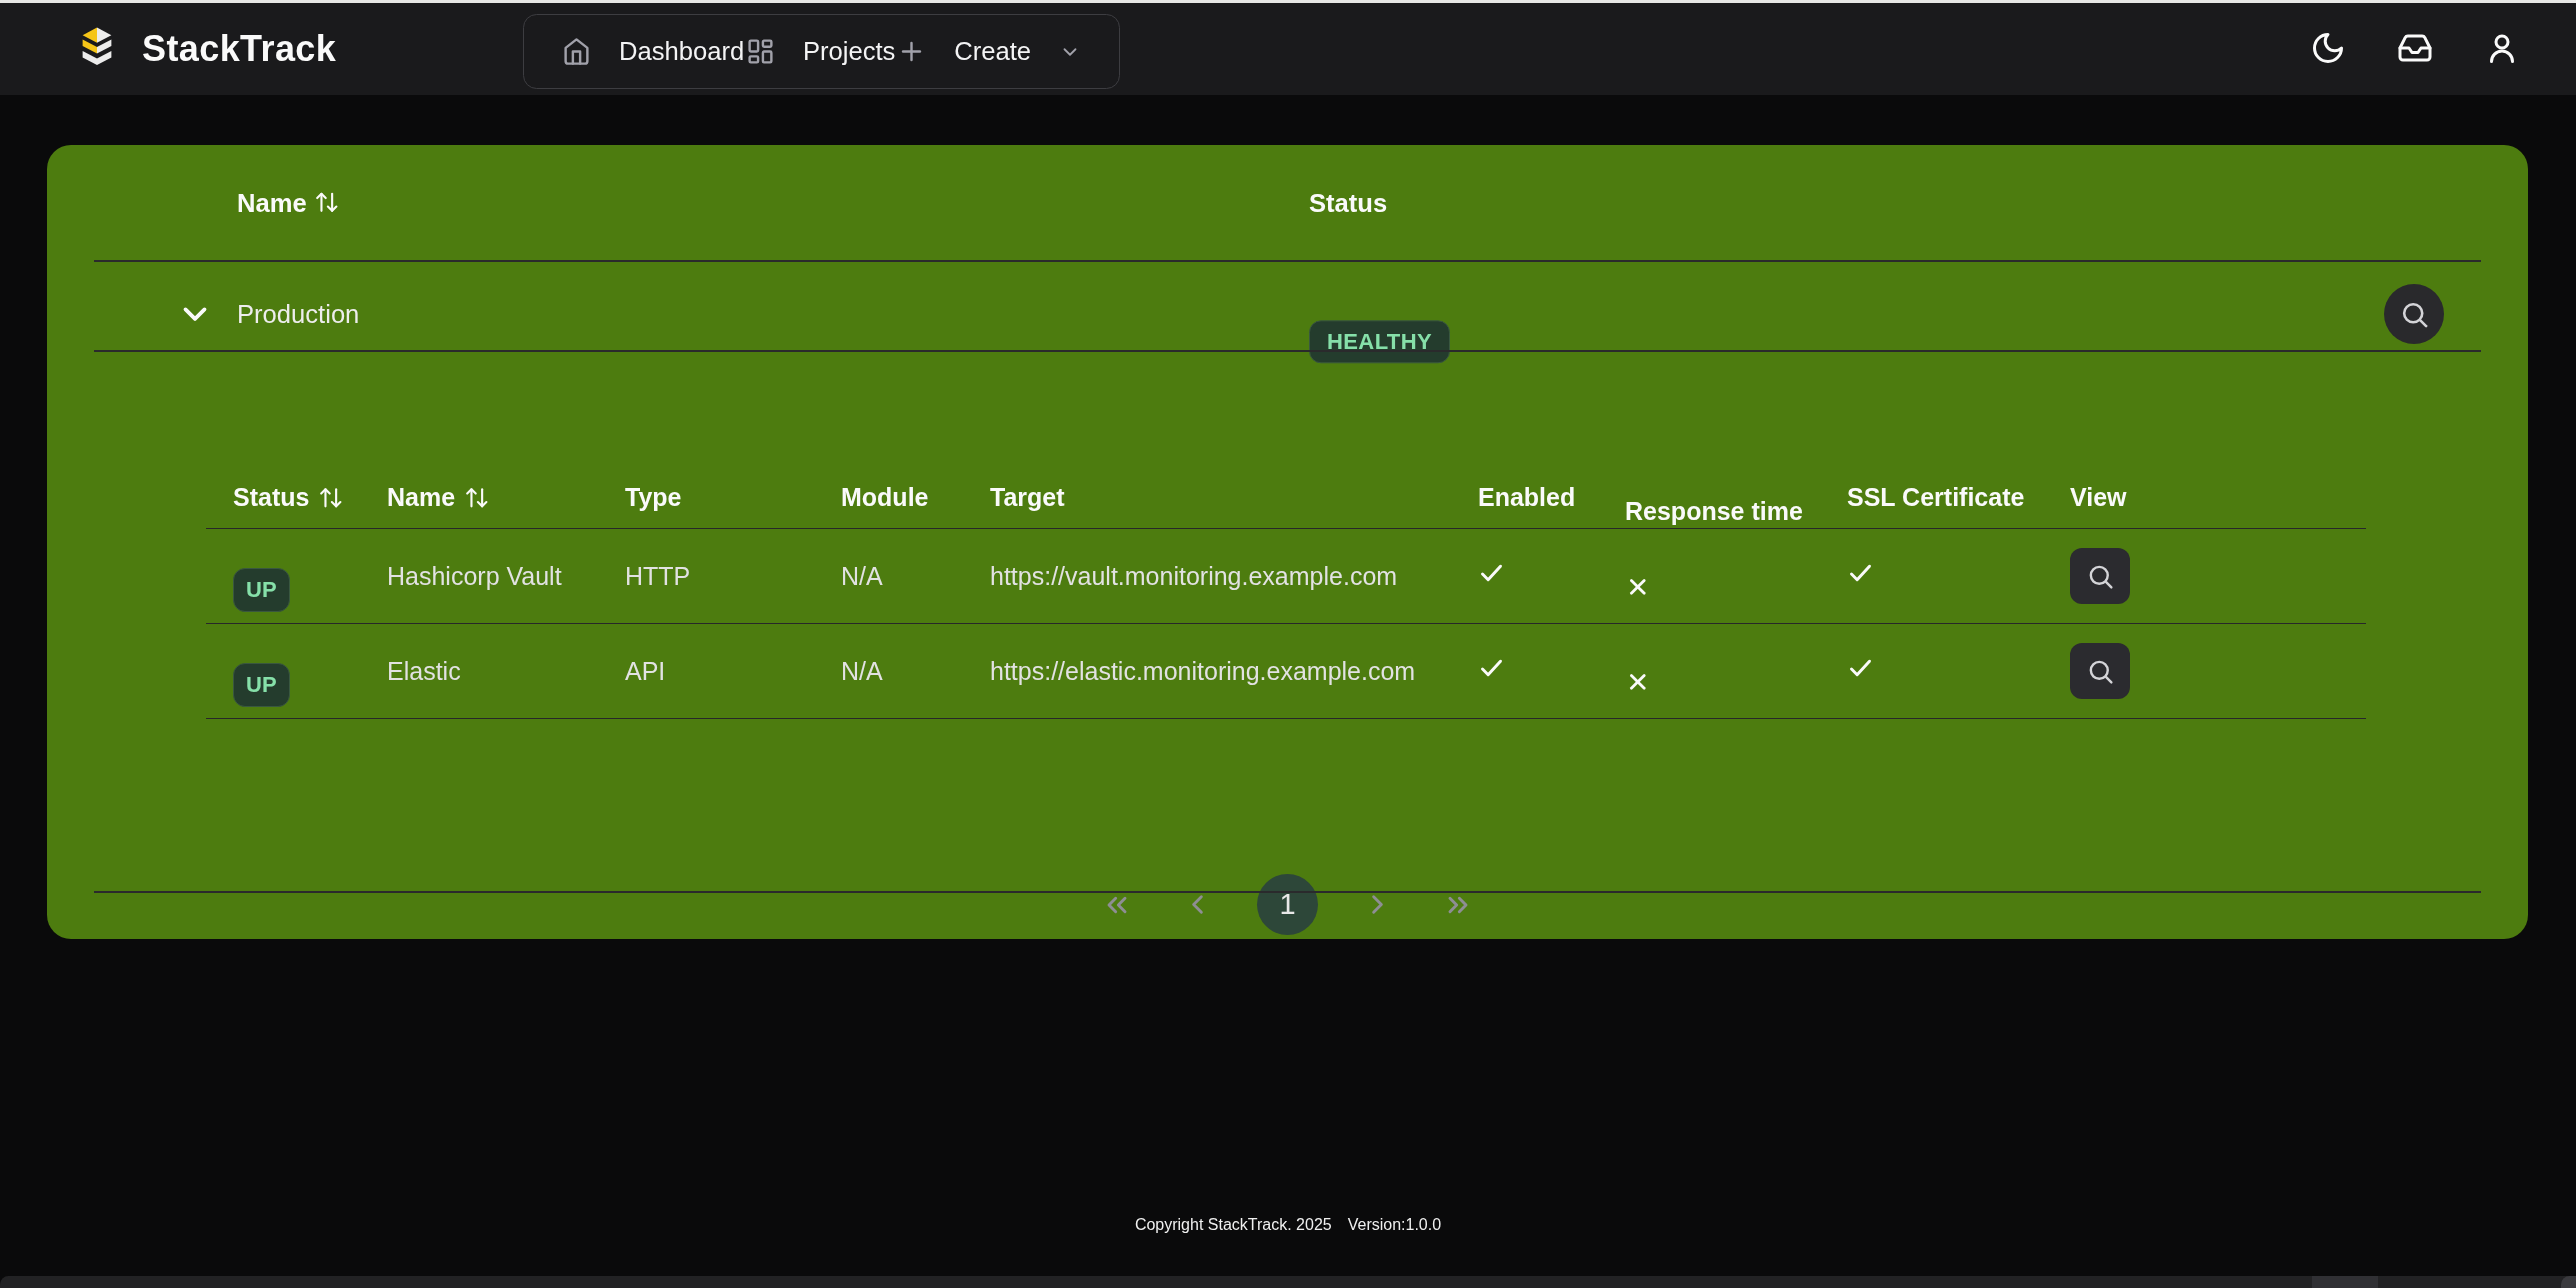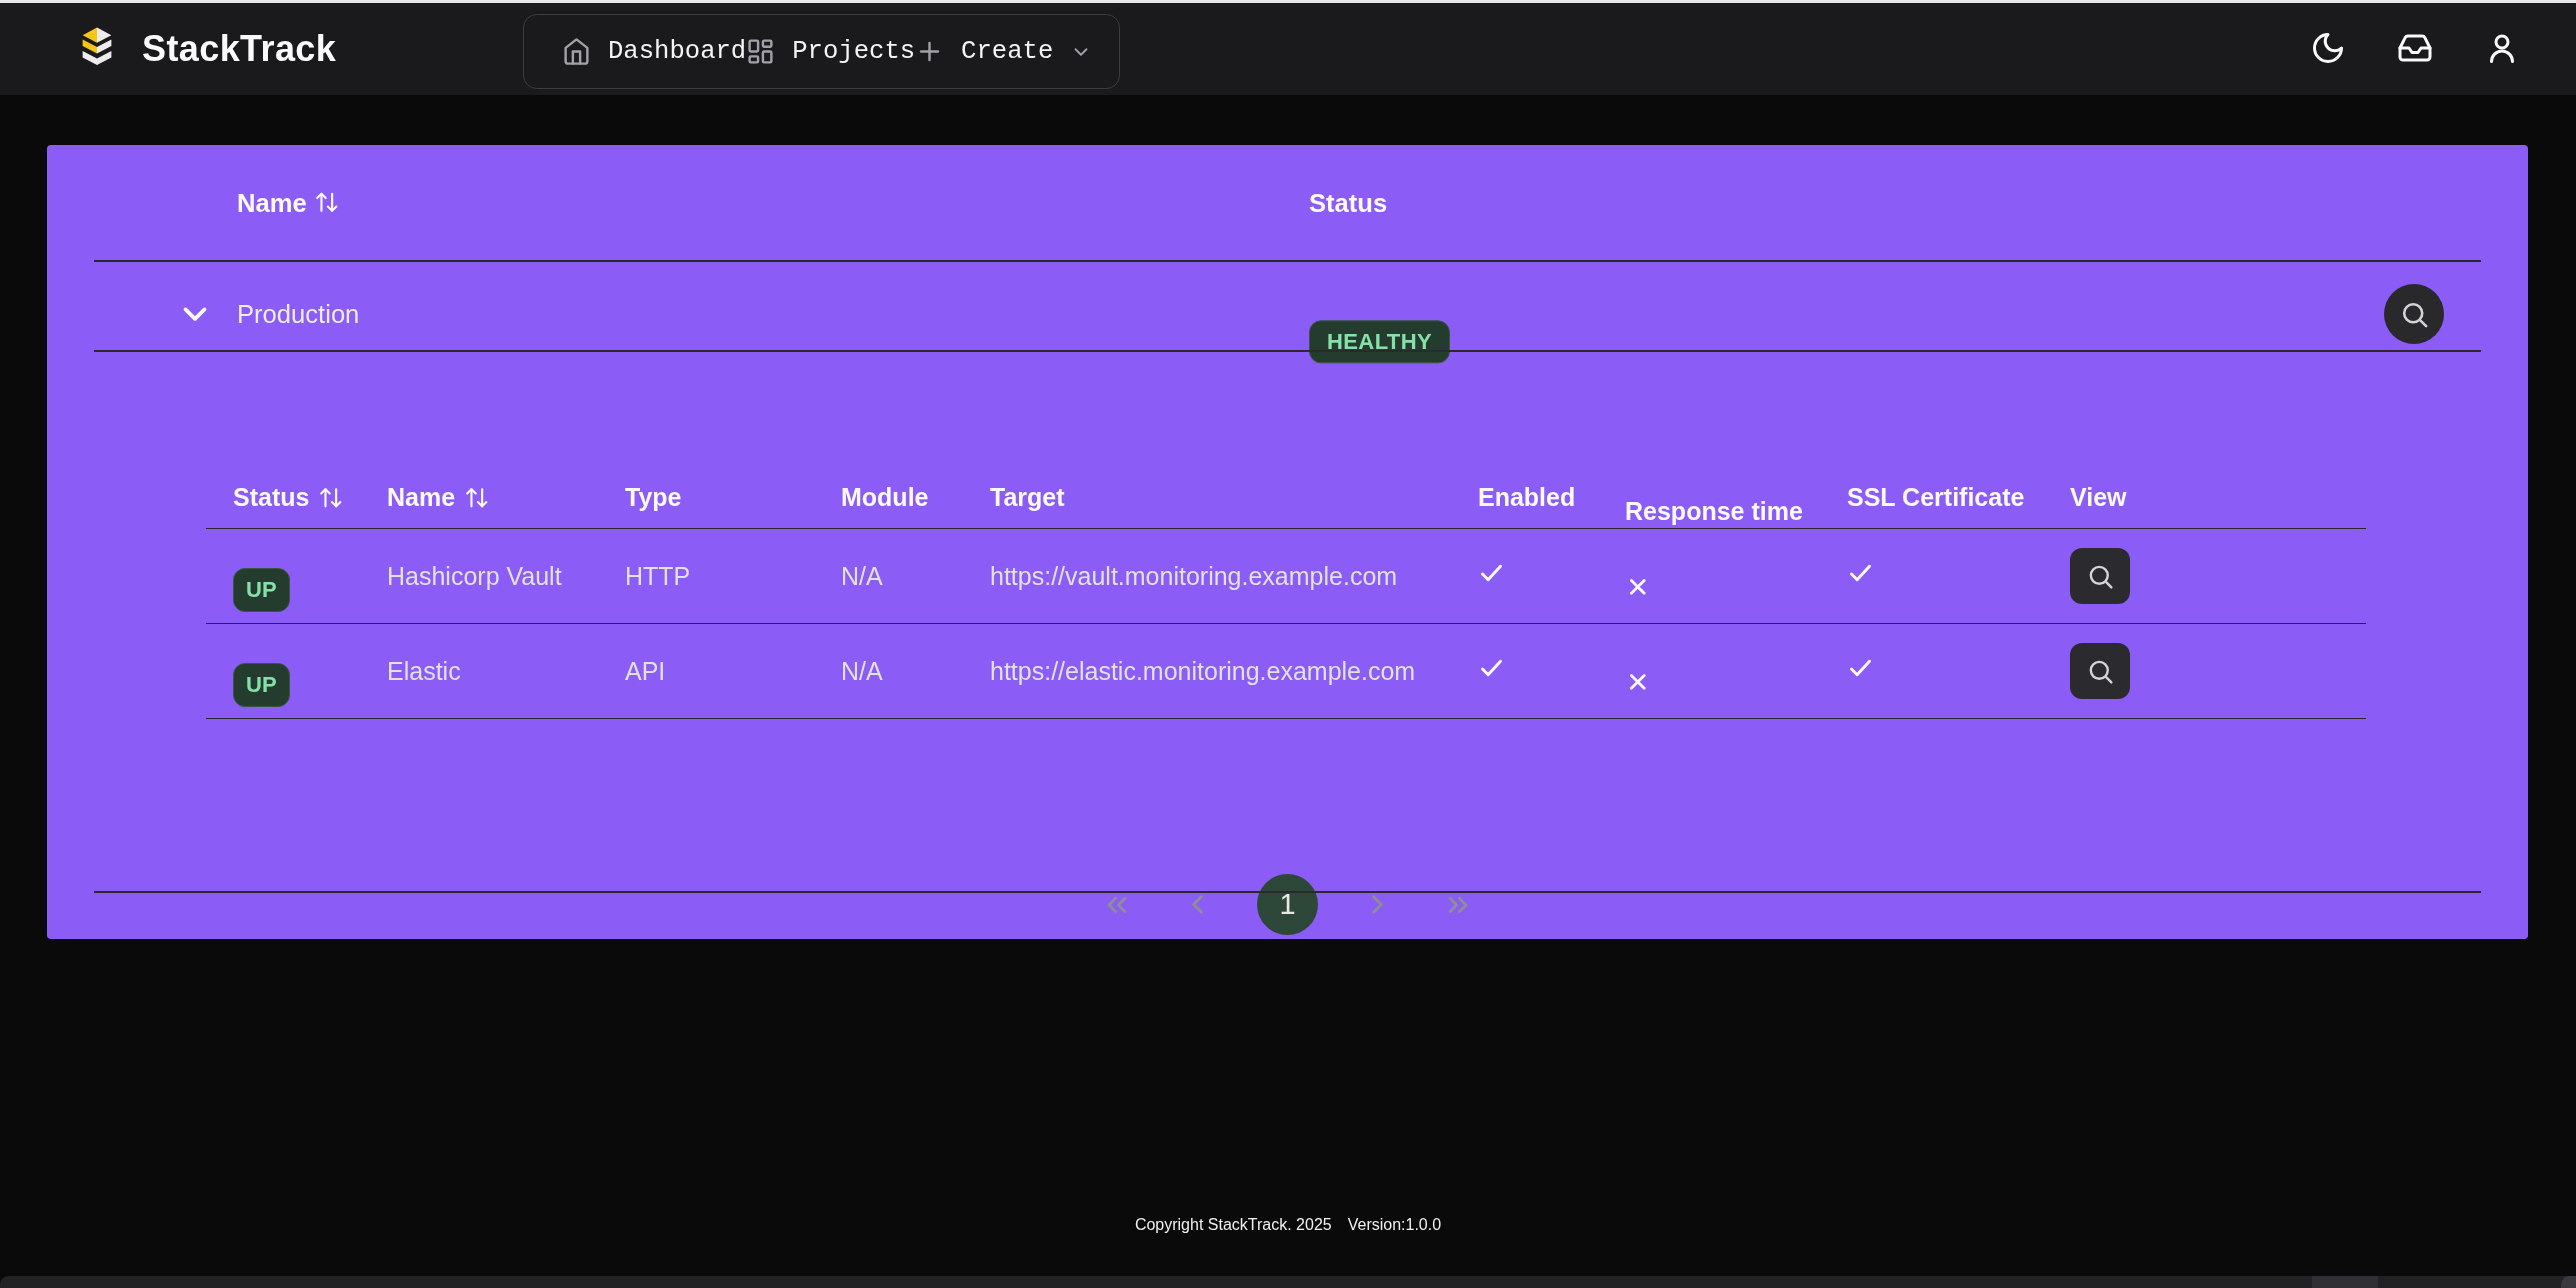--- a/index.html
+++ b/index.html
@@ -25,34 +25,34 @@
   }
   .brand { display:flex; align-items:center; gap:22px; }
   .brand-title { font-size:36px; font-weight:700; color:#fafafa; letter-spacing:0.4px; }
   .nav-pill {
     position:absolute; left:523px; top:11px; width:597px; height:75px;
     border:1.7px solid #3d3d41; border-radius:13.6px;
     display:flex; align-items:center; justify-content:space-between;
     padding:0 38px; background:transparent;
   }
   .nav-item {
-    display:flex; align-items:center; gap:17px;
-    color:#f4f4f5; font-size:25.6px; cursor:pointer;font-family:Liberation Mono, monospace;
+    display:flex; align-items:center; gap:28px;
+    color:#f4f4f5; font-size:25.6px; cursor:pointer;
   }
   .nav-item .icon { color:#a1a1aa; }
   .nav-actions {
     position:absolute; right:56px; top:0; height:100%;
     display:flex; align-items:center; gap:51px;
   }
   .nav-action { color:#fafafa; cursor:pointer; }
 
   
   .card {
     position:absolute; left:47px; top:145px; width:2481px; height:794px;
-    background:#8b5cf6; border-radius:4px;
+    background:#4d7c0f; border-radius:24px;
   }
   .divider { position:absolute; left:47px; right:47px; height:1.7px; background:#2a2a2c; }
 
   .outer-header { position:absolute; top:0; left:0; right:0; height:115px; }
   .outer-header .col-name {
     position:absolute; left:190px; top:50%; transform:translateY(-50%);
     display:flex; align-items:center; gap:6.8px;
     font-size:25.6px; font-weight:700; color:#fafafa;
   }
   .outer-header .col-status {

